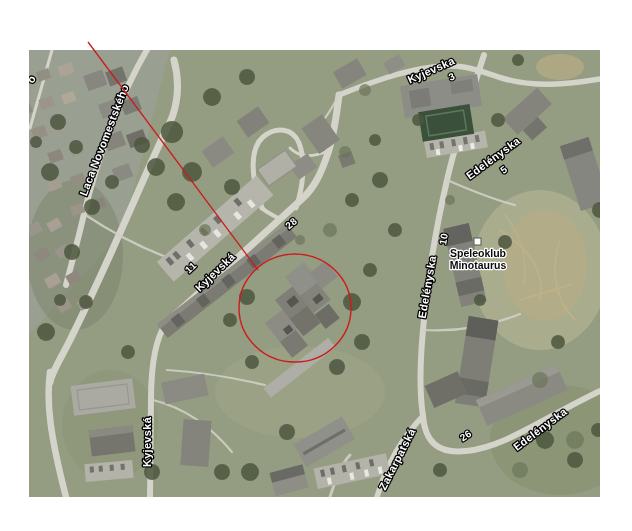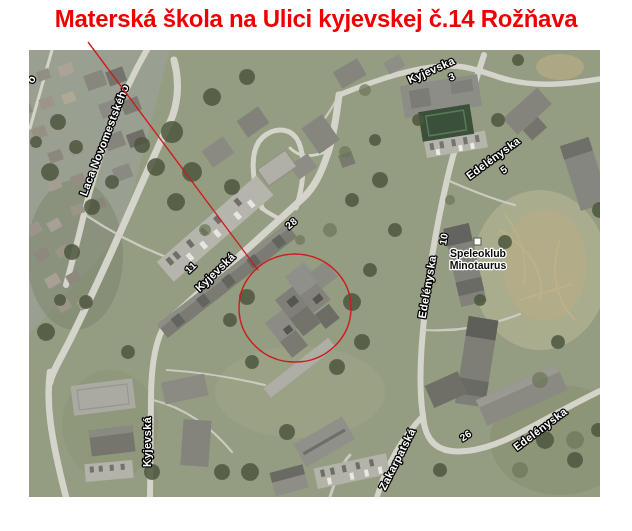--- a/index.html
+++ b/index.html
@@ -17,21 +17,20 @@
             font-size:10.5px;font-weight:bold;}
   .road{fill:none;stroke:#d4d4ca;stroke-linecap:round;stroke-linejoin:round;}
   .path{fill:none;stroke:#cfcfc5;stroke-linecap:round;opacity:.9;}
   .trail{fill:none;stroke:#bfb28a;stroke-linecap:round;opacity:.8;}
 </style>
 </head>
 <body>
 
 <div id="stage">
 
-  <div id="map-title" style="color: rgb(238, 0, 0);">Materská škola na Ulici kyjevskej č.14 Rožňava</div>
 
   <svg width="632" height="531" viewBox="0 0 632 531">
     <defs>
       <clipPath id="mapclip">
           <rect x="29" y="50" width="571" height="447"></rect>
         </clipPath>
     </defs>
 
     <g clip-path="url(#mapclip)">
 

